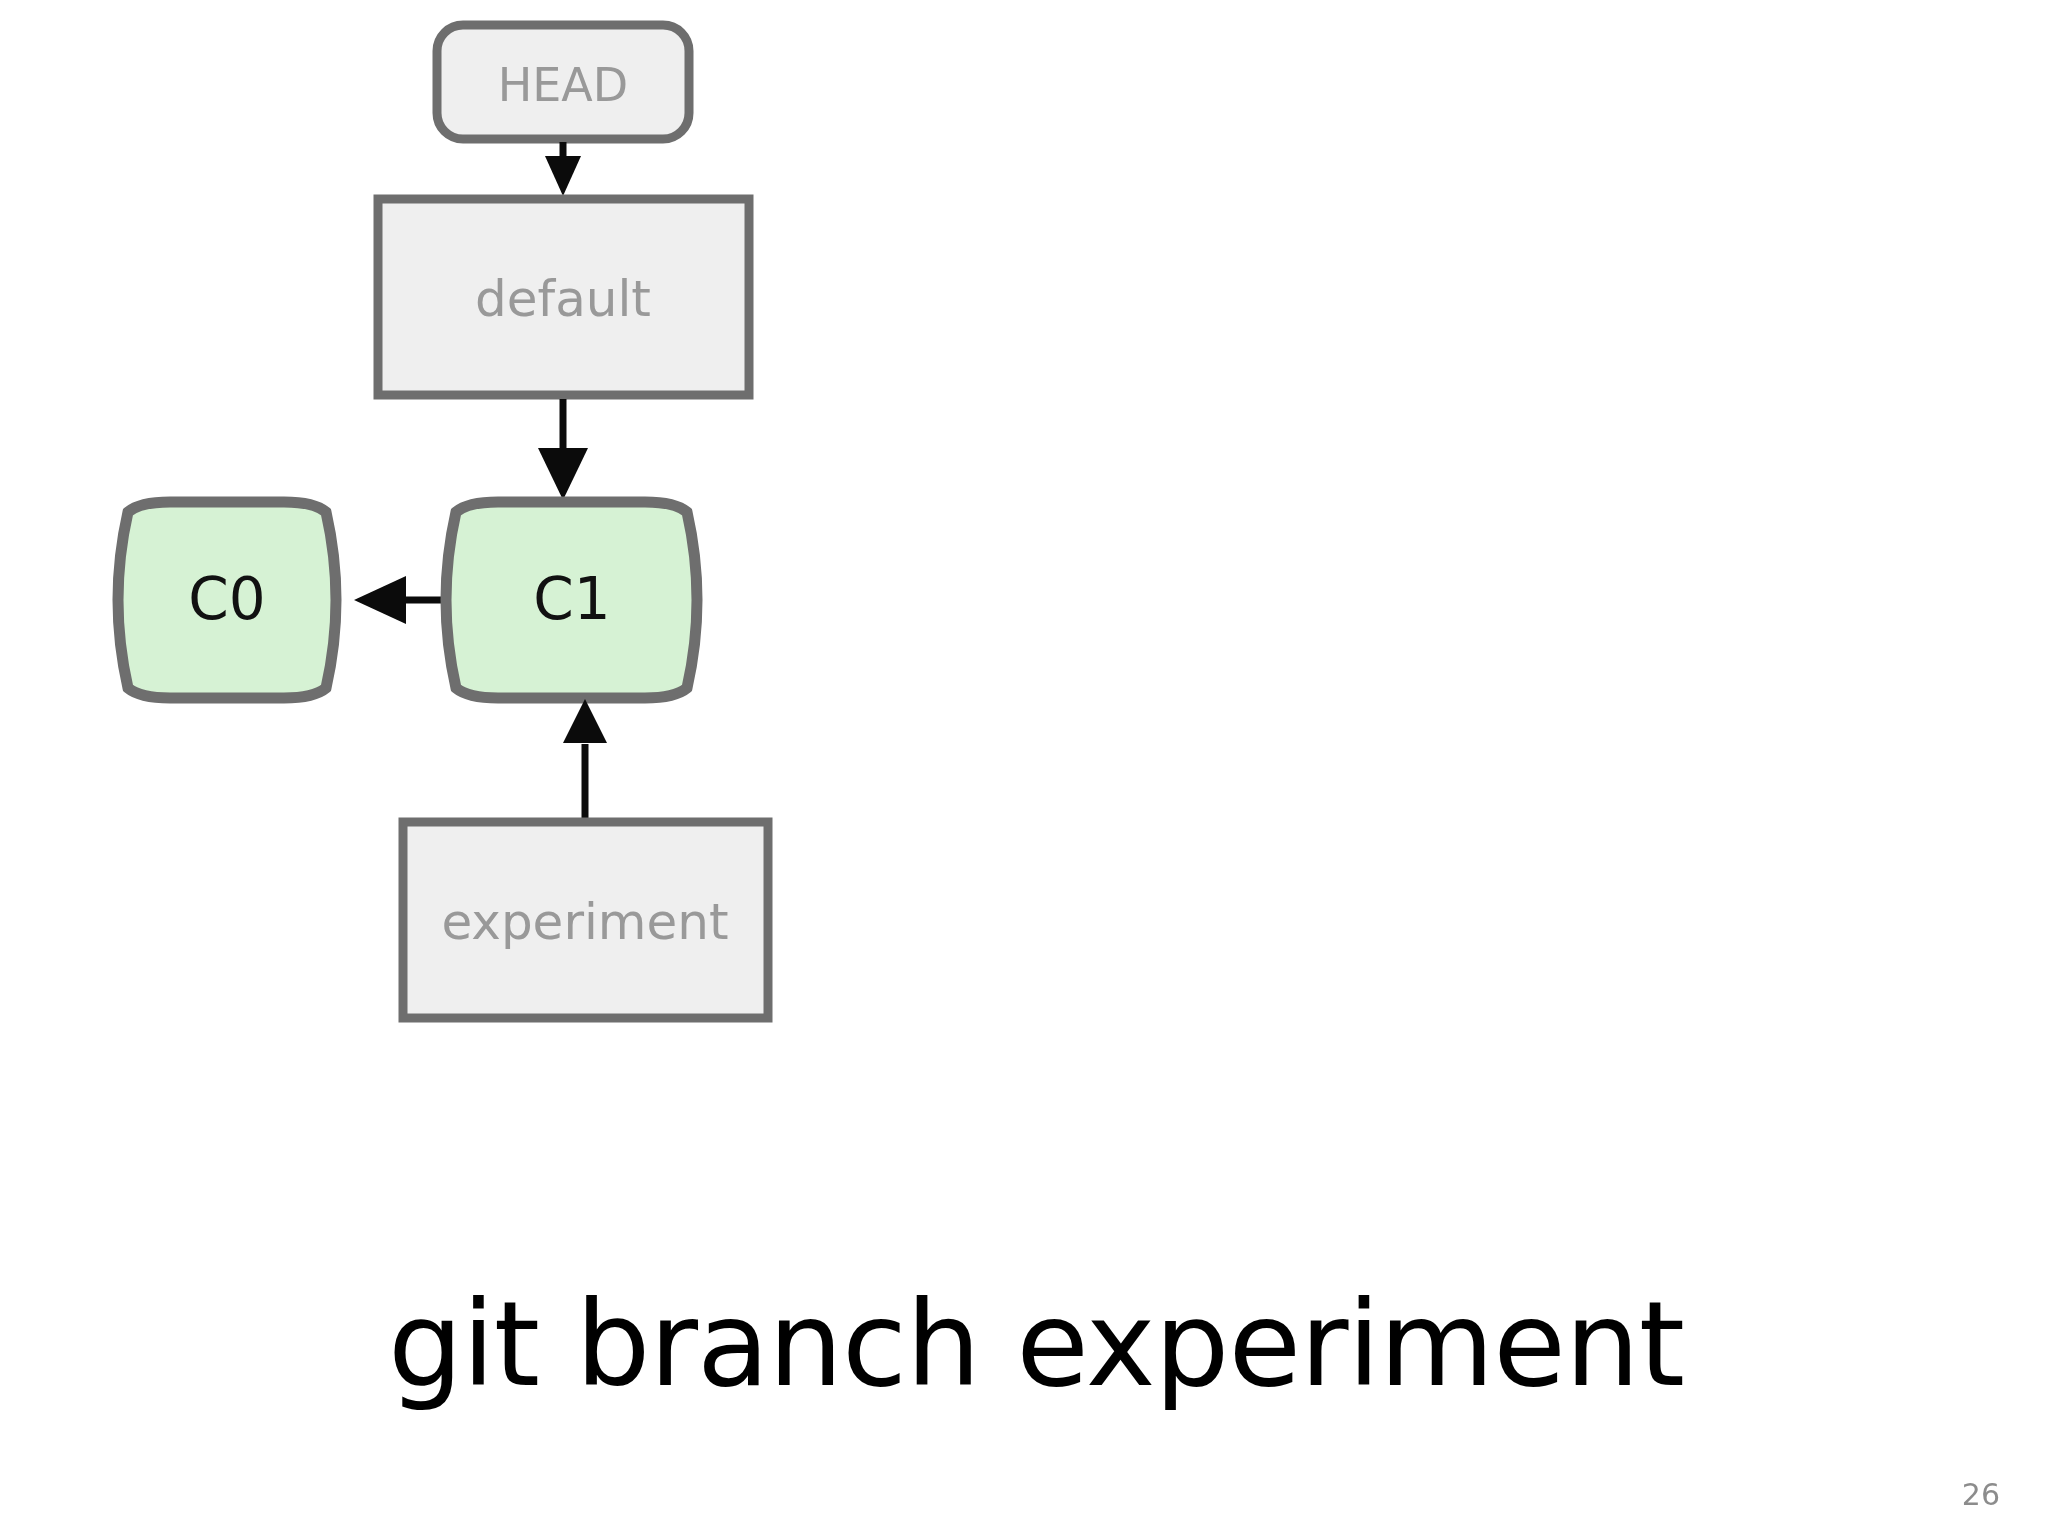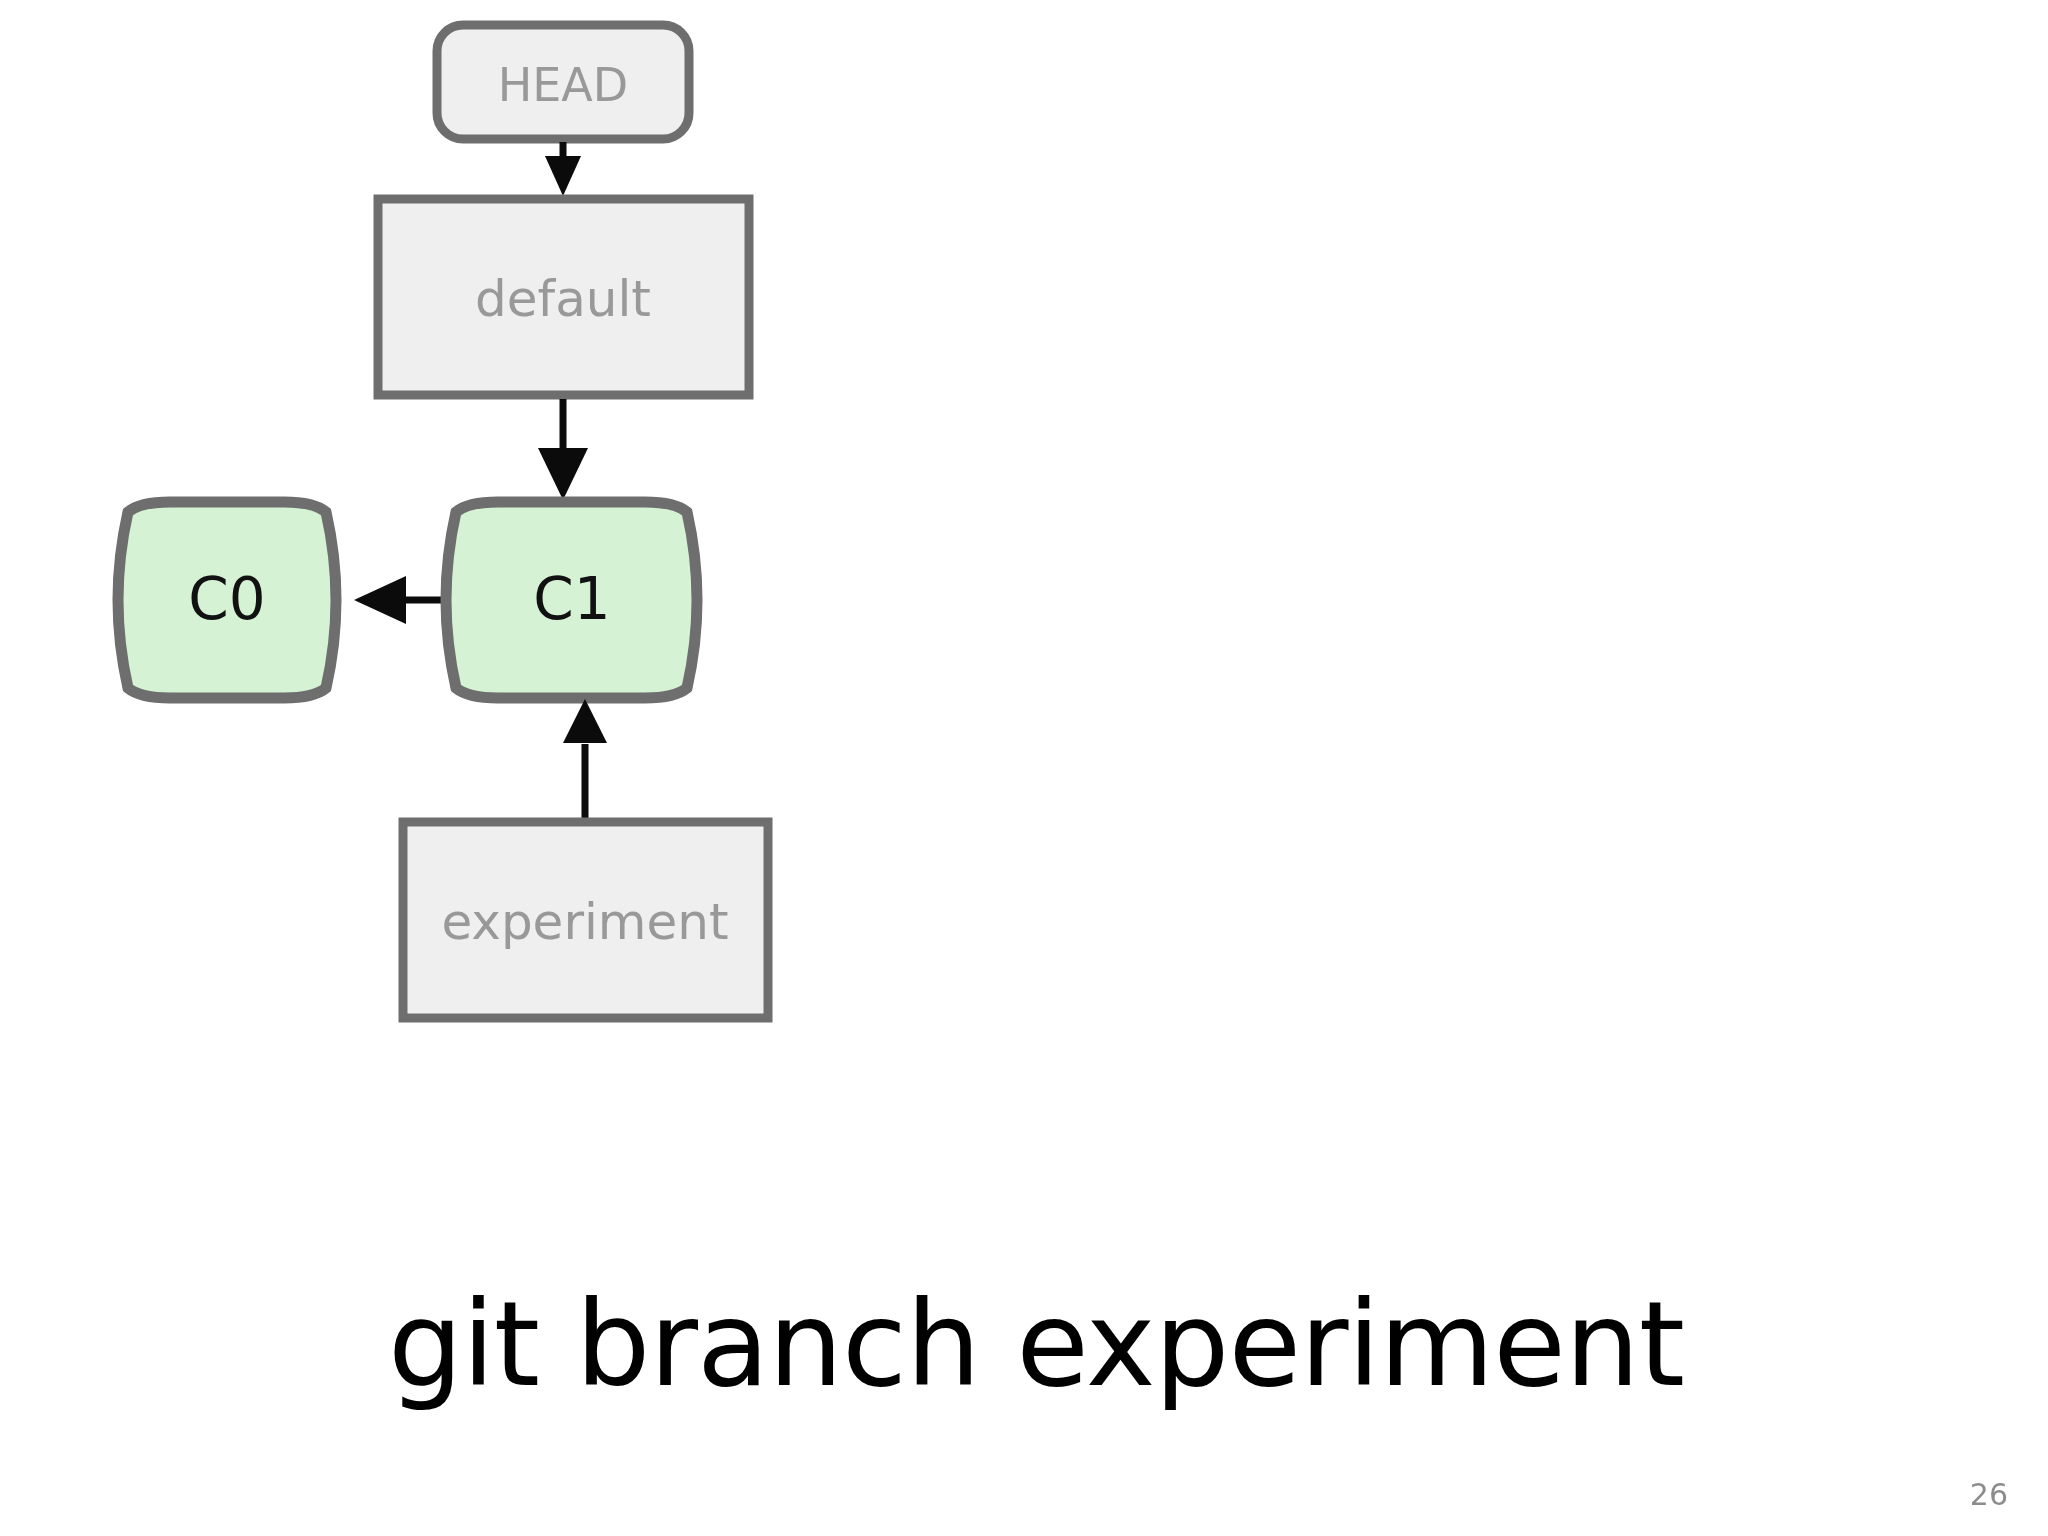--- a/index.html
+++ b/index.html
@@ -76,21 +76,21 @@
     font-size: 118px;
     line-height: 1.0;
     color: #000000;
     letter-spacing: -1px;
     white-space: nowrap;
   }
 
   
   #page-number {
     position: absolute;
-    right: 40px;
+    right: 48px;
     bottom: 24px;
     font-family: "DejaVu Sans", sans-serif;
     font-size: 30px;
     color: #8c8c8c;
   }
 </style>
 </head>
 <body>
 
 <div id="slide">

